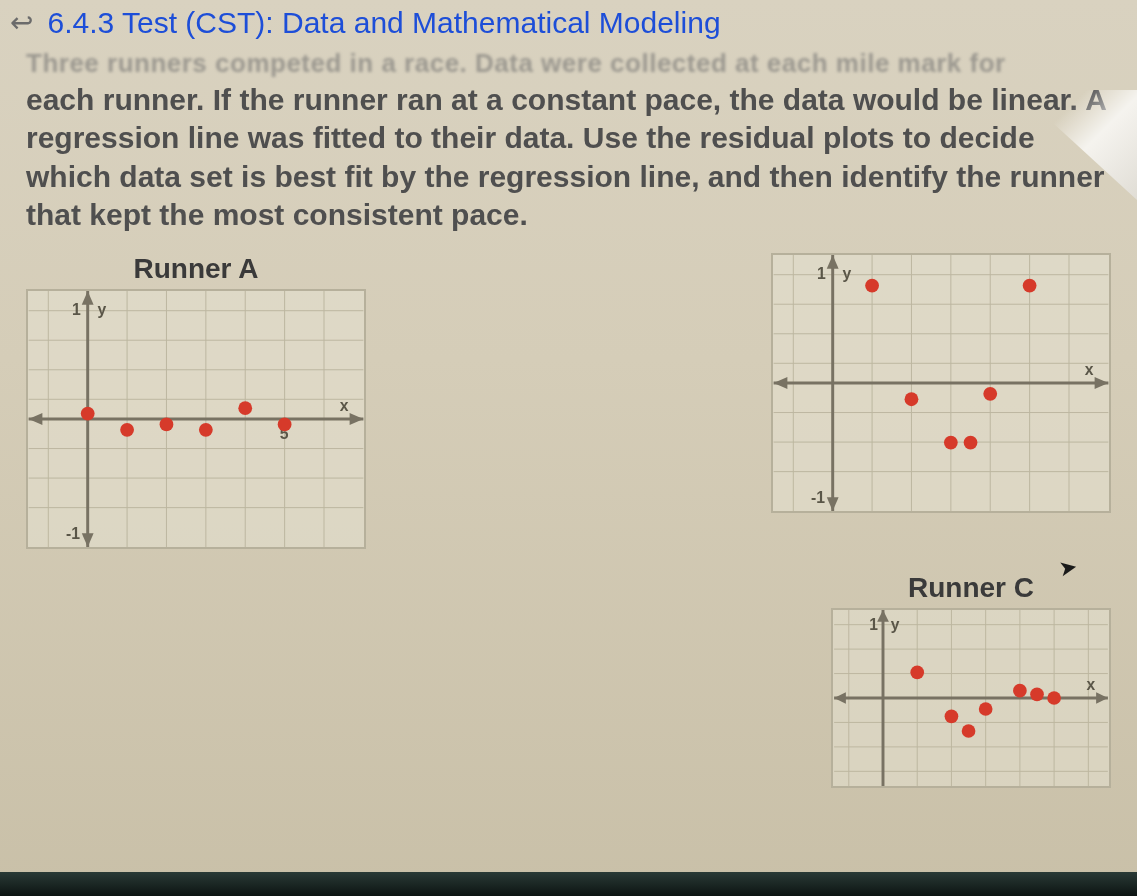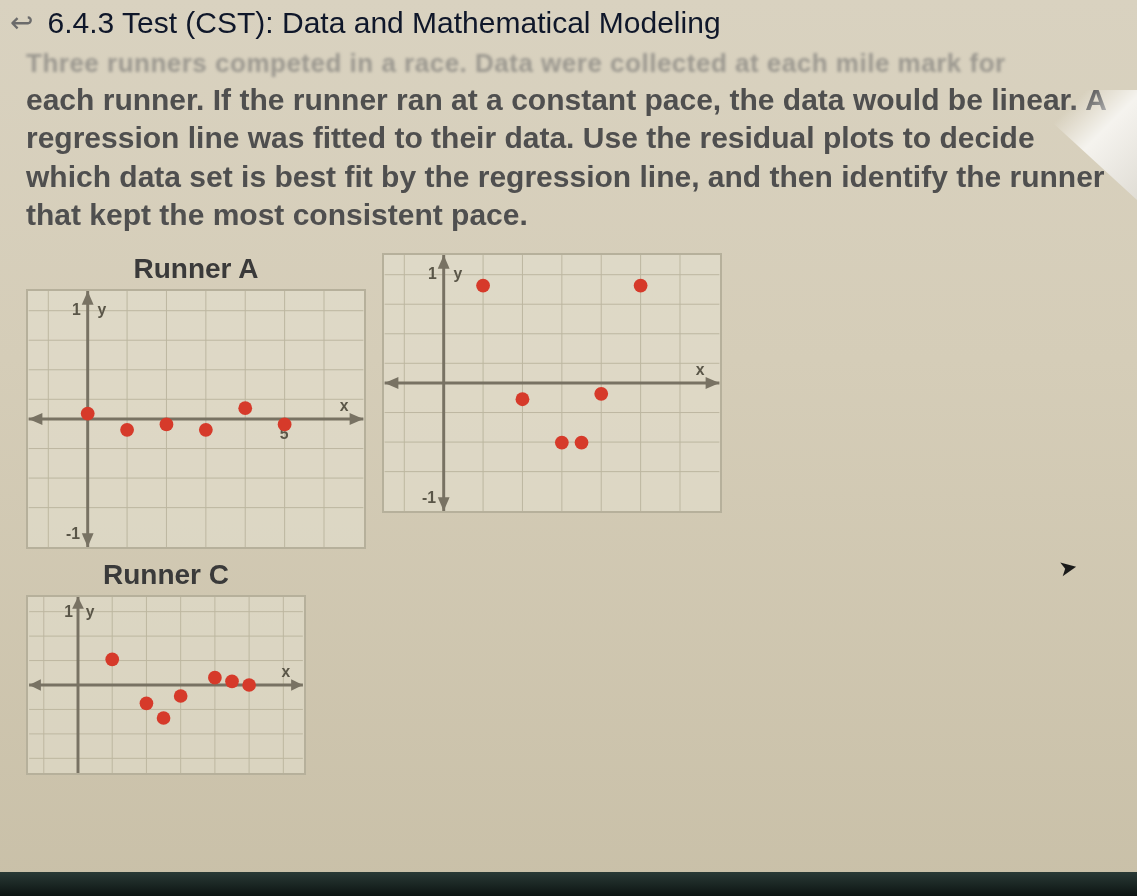--- a/index.html
+++ b/index.html
@@ -16,21 +16,21 @@
     align-items: center;
     padding: 6px 10px 4px 10px;
     gap: 14px;
   }
   .back-arrow {
     color: #6b6b6b;
     font-size: 28px;
     line-height: 1;
   }
   .test-title {
-    color: #0f172a;
+    color: #1d4ed8;
     font-size: 30px;
     font-weight: 400;
   }
   .content {
     padding: 4px 26px 0 26px;
   }
   .cut-line {
     color: #6a6a6a;
     font-size: 26px;
     font-weight: 600;
@@ -47,27 +47,27 @@
     font-weight: 600;
     line-height: 1.28;
     filter: blur(0.6px);
   }
   .charts-wrap {
     margin-top: 18px;
     position: relative;
   }
   .row1 {
     display: flex;
-    justify-content: flex-start;
+    justify-content: space-between;
     gap: 16px;
   }
   .row2 {
     display: flex;
-    justify-content: flex-start;
-    margin-top: 10px;
+    justify-content: flex-end;
+    margin-top: 23px;
   }
   .chart-block { text-align: center; }
   .chart-title {
     color: #3a3a3a;
     font-size: 28px;
     font-weight: 700;
     margin-bottom: 4px;
     filter: blur(0.4px);
   }
   .chart-box {

